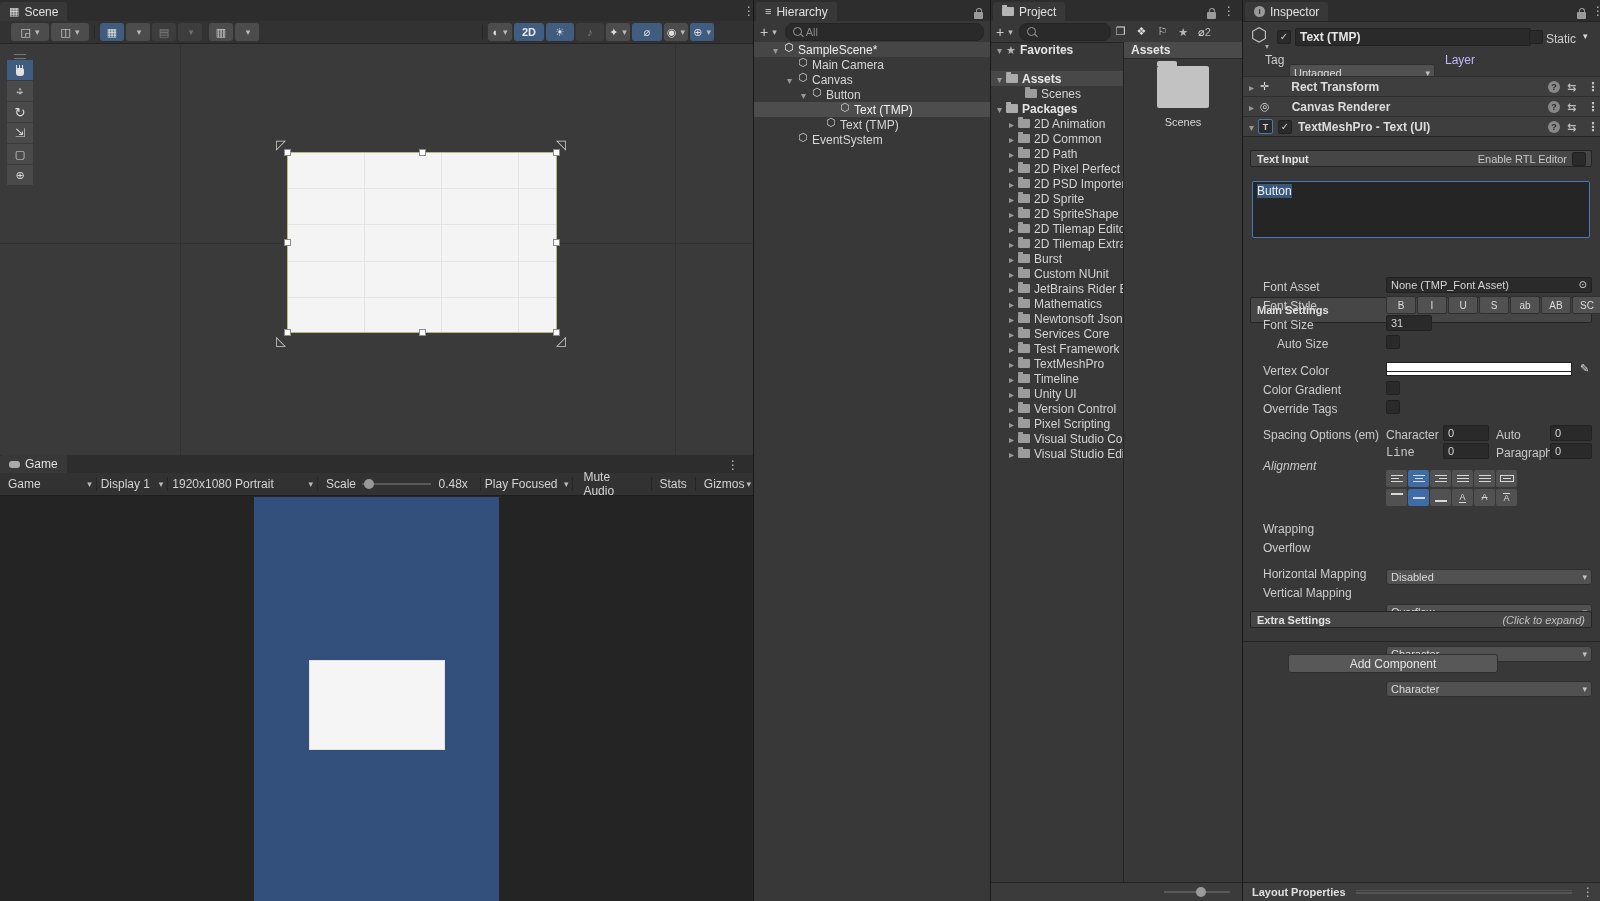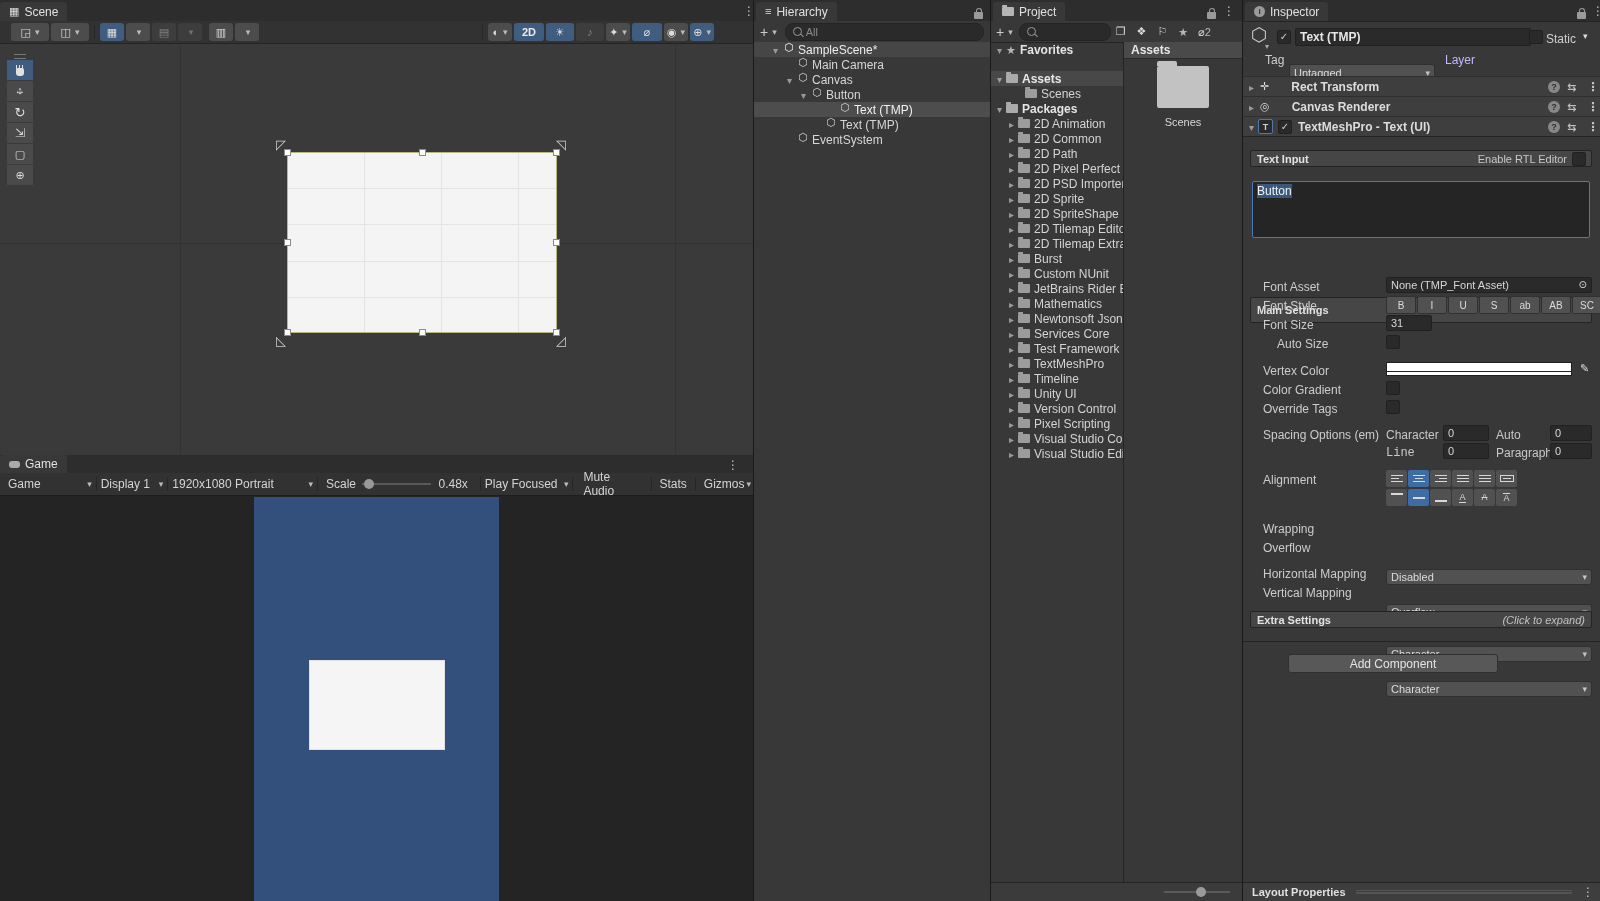--- a/index.html
+++ b/index.html
@@ -582,21 +582,21 @@
       </div>
     <span class="abs" style="left:143px;top:446px;color:#c8c8c8;font-family:Liberation Mono, monospace;">Line</span>
     <div class="input abs" style="left:200px;top:443px;width:46px;box-sizing:border-box;">
         <span>0</span>
       </div>
     <span class="abs" style="left:253px;top:446px;color:#c8c8c8;">Paragraph</span>
     <div class="input abs" style="left:307px;top:443px;width:42px;box-sizing:border-box;">
         <span>0</span>
       </div>
 
-    <span class="ilabel" style="top:473px;">Alignment</span>
+    <span class="ilabel" style="top:459px;font-style:italic;">Alignment</span>
     <div class="abs" style="left:143px;top:470px;display:flex;">
       <span class="al">
           <span class="bars l">
             <i></i>
             <i></i>
             <i></i>
           </span>
         </span>
       <span class="al on">
           <span class="bars c">

